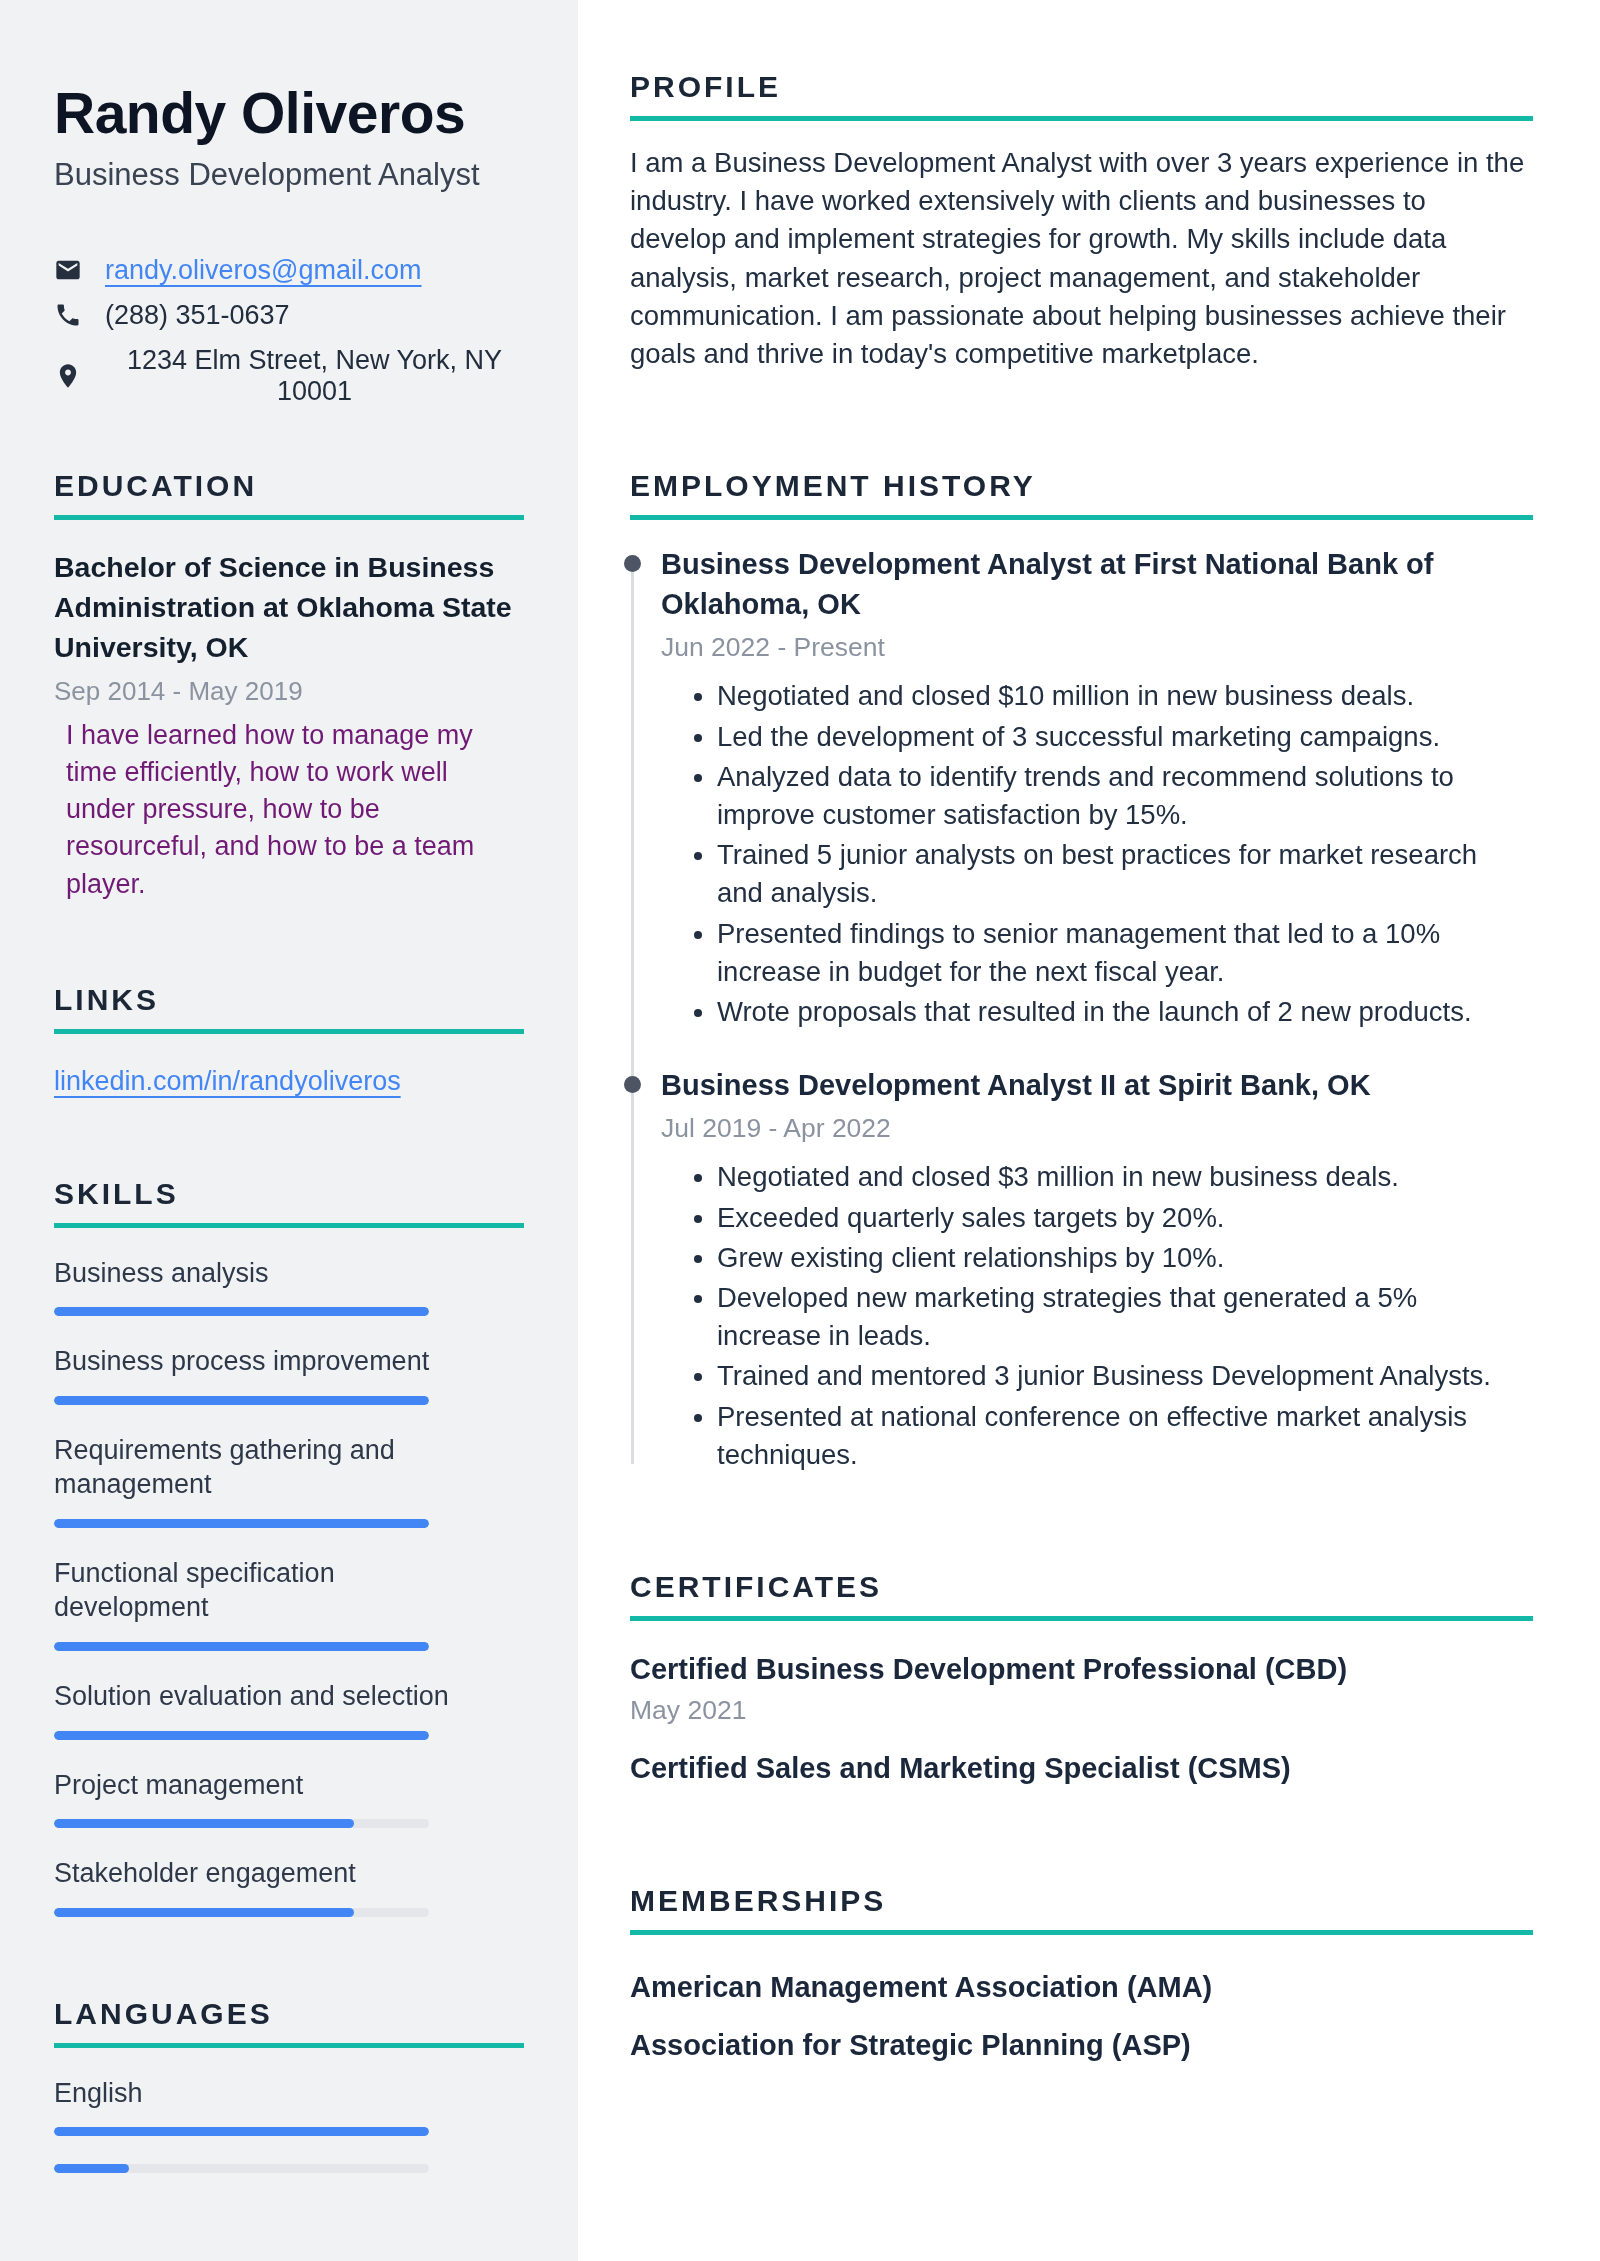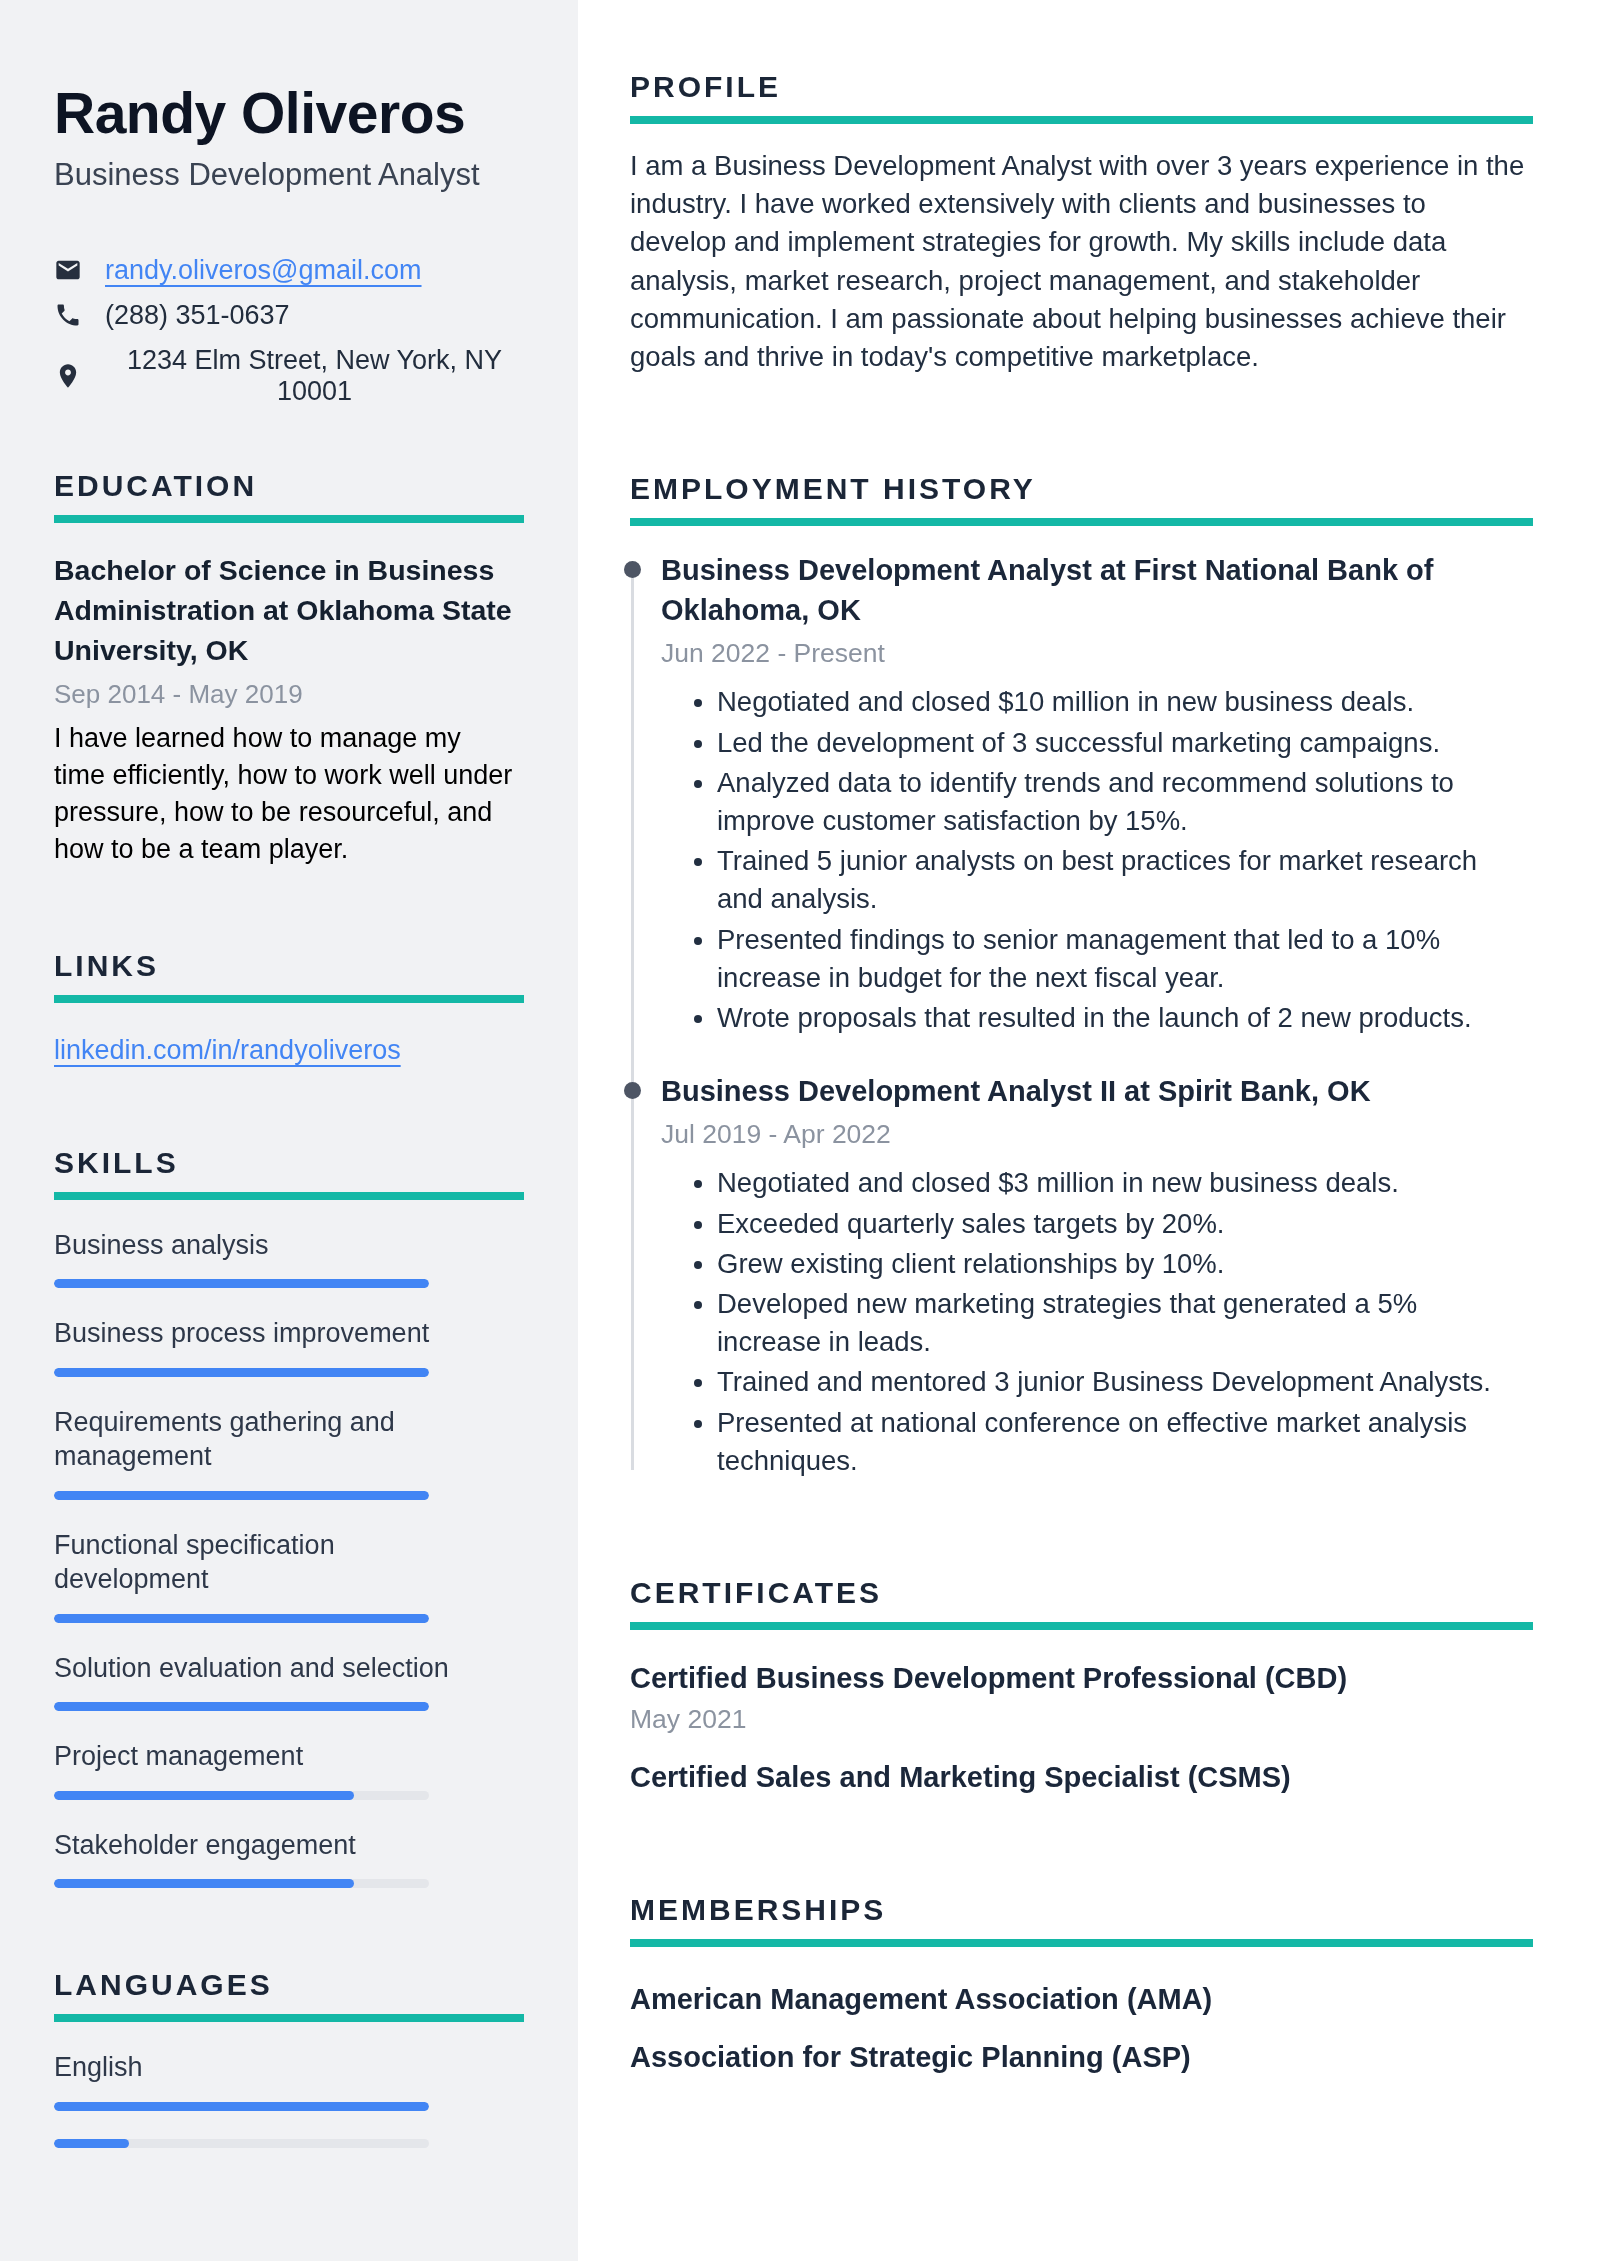--- a/index.html
+++ b/index.html
@@ -37,31 +37,31 @@
     color: #4285f4; text-decoration: underline;
     text-decoration-thickness: 2px; text-underline-offset: 6px;
     text-decoration-color: #4285f4; cursor: pointer;
   }
 
   .side-section { margin-top: 80px; }
   .side-section.first { margin-top: 62px; }
   .section-heading {
     margin: 0; font-size: 30px; font-weight: 700;
     letter-spacing: 3px; color: #1b2637;
-    padding-bottom: 12px; border-bottom: 8px solid #14b8a6;
+    padding-bottom: 12px; border-bottom: 5px solid #14b8a6;
   }
   .degree {
     margin-top: 28px; font-size: 28.5px; font-weight: 700;
     color: #15202f; line-height: 1.4; padding-right: 6px;
   }
   .muted { color: #8b93a0; font-size: 26px; }
   .edu-dates { margin-top: 8px; }
   .side-text {
-    margin: 10px 0 0 0; font-size: 27px; line-height: 1.38;
-    color: #000000; padding-right: 10px;
+    margin: 10px 0 0 12px; font-size: 27px; line-height: 1.38;
+    color: #701a75; padding-right: 10px;
   }
   .side-link { display: inline-block; margin-top: 32px; font-size: 27px; }
 
   .skill { margin-top: 28px; }
   .skill-label { font-size: 27px; color: #2e3849; line-height: 1.28; padding-right: 60px; }
   .bar-track {
     width: 375px; height: 9px; border-radius: 5px;
     background: #e4e6ea; margin-top: 17px; overflow: hidden;
   }
   .bar-fill { height: 9px; border-radius: 5px; background: #4285f4; }

